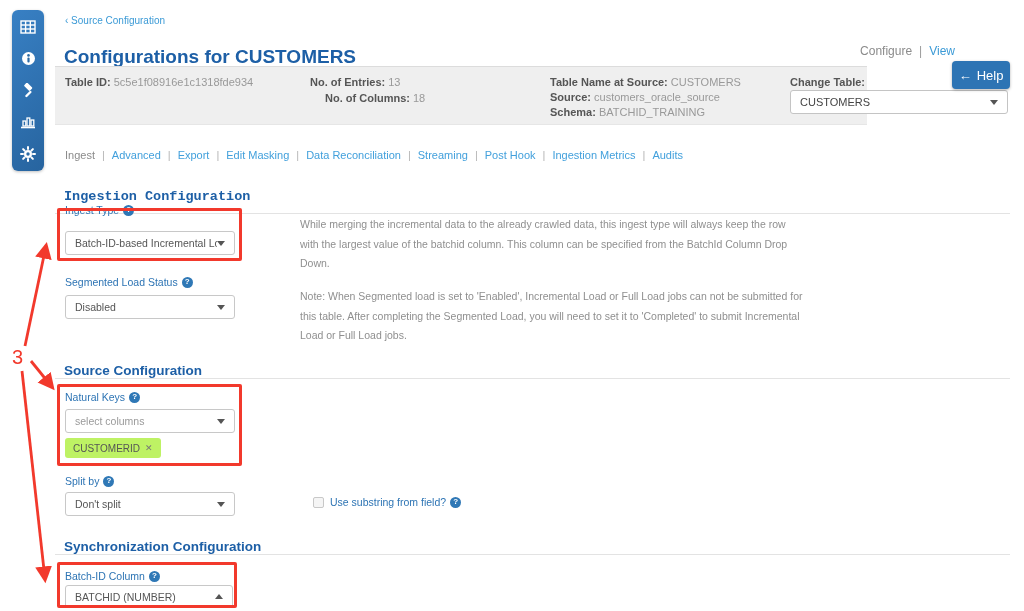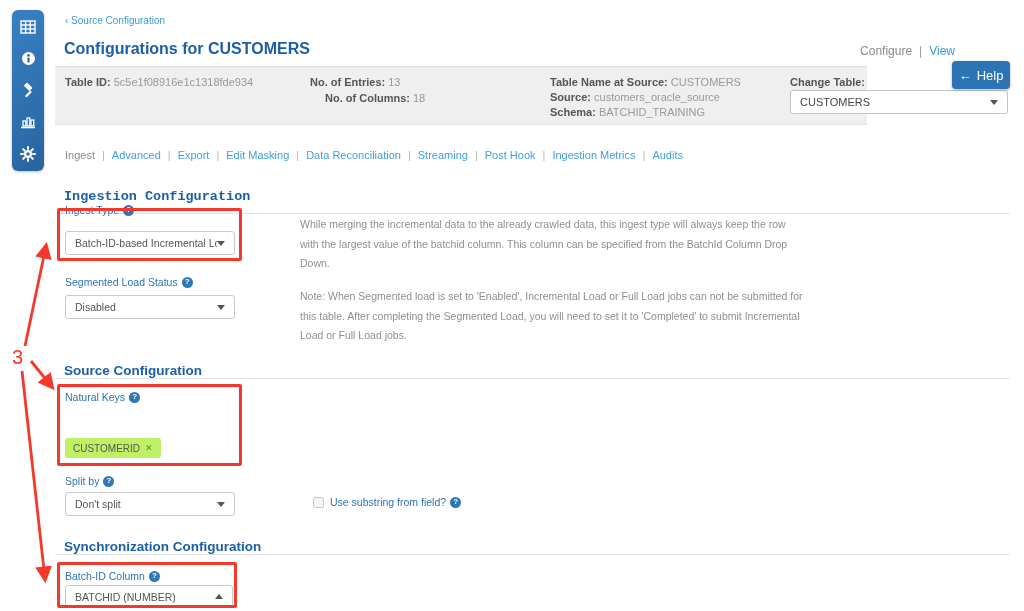--- a/index.html
+++ b/index.html
@@ -9,21 +9,21 @@
 
   
   .sidebar { position:absolute; left:12px; top:10px; width:32px; height:161px;
     background:linear-gradient(135deg,#3880c4,#27649f); border-radius:6px;
     display:flex; flex-direction:column; align-items:center; justify-content:space-between;
     padding:9px 0; box-shadow:0 1px 3px rgba(0,0,0,.25); }
   .sidebar .icn { width:18px; height:16px; display:flex; align-items:center; justify-content:center; cursor:pointer; }
 
   
   .breadcrumb { position:absolute; left:65px; top:15px; font-size:10px; color:#3b9ad6; cursor:pointer; }
-  .page-title { position:absolute; left:64px; top:40px; font-size:16px; font-weight:bold; color:#1d5fa6; }
+  .page-title { position:absolute; left:64px; top:46px; font-size:19px; font-weight:bold; color:#1d5fa6; }
   .configure-view { position:absolute; top:44px; right:69px; font-size:12px; color:#8b8b8b; }
   .configure-view .sep { color:#9a9a9a; margin:0 7px; }
   .configure-view .view { color:#3b9ad6; cursor:pointer; }
   .configure-view .configure { cursor:pointer; }
 
   
   .infobar { position:absolute; left:55px; top:66px; width:812px; height:59px;
     background:#efefef; border-top:1px solid #dcdcdc; border-bottom:1px solid #e6e6e6; }
   .infobar .cell { position:absolute; font-size:11px; color:#999; white-space:nowrap; }
   .infobar .cell b { color:#555; font-weight:bold; }
@@ -207,20 +207,24 @@
   </div>
   <div class="para" style="top:287px;">Note: When Segmented load is set to 'Enabled', Incremental Load or Full Load jobs can not be submitted for this table. After completing the Segmented Load, you will need to set it to 'Completed' to submit Incremental Load or Full Load jobs.</div>
 
   <div class="sec-heading" style="left:64px; top:363px;">Source Configuration</div>
   <div class="hr" style="top:378px;"></div>
 
   <div class="field-label" style="left:65px; top:391px;">
     <span>Natural Keys</span>
     <span class="help-icon">?</span>
   </div>
+  <div class="dropdown placeholder" style="left:65px; top:409px;">
+    <span class="grow">select columns</span>
+    <span class="caret-down"></span>
+  </div>
   <div class="chip">
     <span>CUSTOMERID</span>
     <span class="x">✕</span>
   </div>
 
   <div class="field-label" style="left:65px; top:475px;">
     <span>Split by</span>
     <span class="help-icon">?</span>
   </div>
   <div class="dropdown" style="left:65px; top:492px;">

